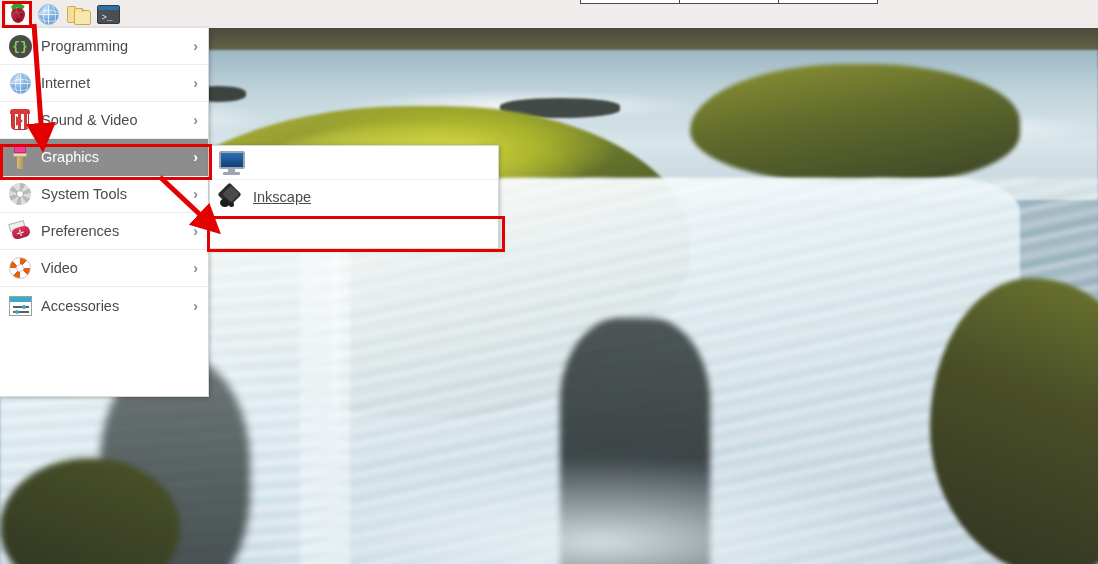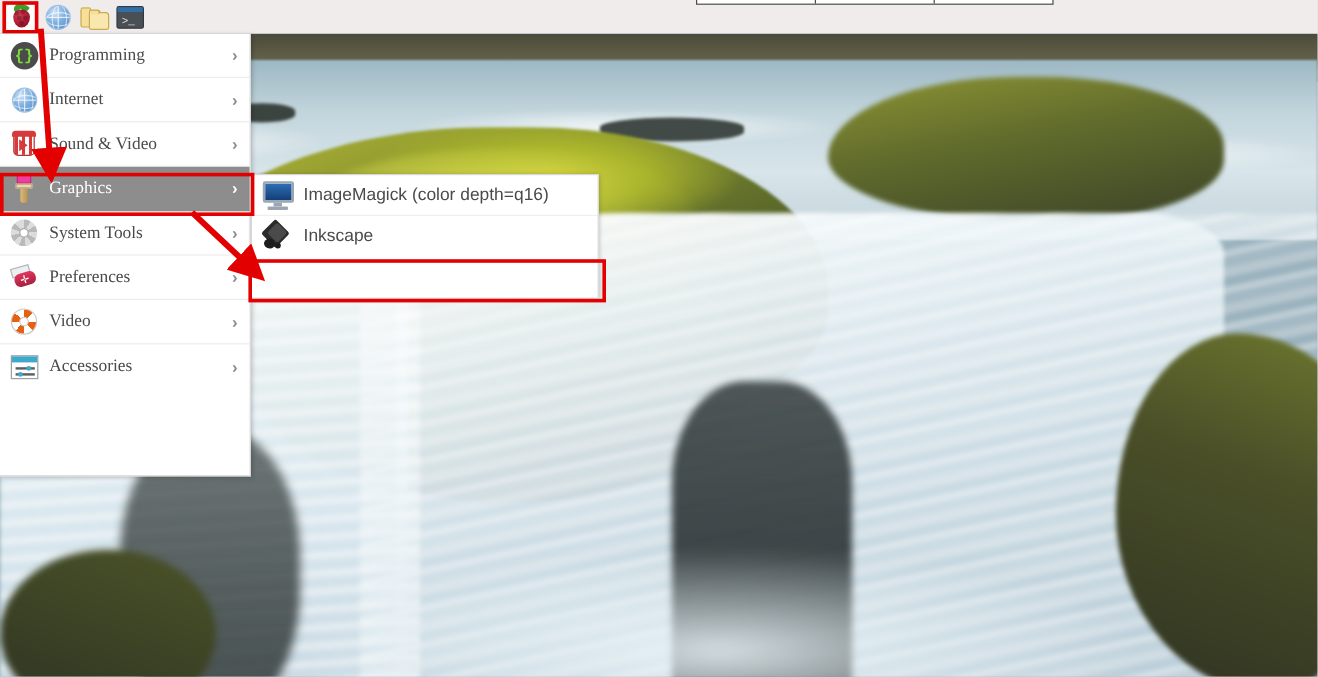--- a/index.html
+++ b/index.html
@@ -199,21 +199,21 @@
     box-shadow:1px 1px 4px rgba(0,0,0,.25);
   }
   .mi{
     height:37px;display:flex;align-items:center;
     border-bottom:1px solid #ececec;box-sizing:border-box;position:relative;
     font-size:14.5px;color:#4a4a4a;
   }
   .mi:last-child{border-bottom:none;}
   .mi .ico{width:32px;min-width:32px;height:26px;margin-left:4px;
     display:flex;align-items:center;justify-content:center;}
-  .mi .lbl{margin-left:5px;font-family:Liberation Serif, serif;}
+  .mi .lbl{margin-left:5px;}
   .mi .arr{position:absolute;right:10px;top:50%;transform:translateY(-50%);
     font-size:14px;color:#8d8d8d;font-weight:bold;}
   .mi.sel{background:#8d8d8d;color:#fff;border-bottom-color:#8d8d8d;}
   .mi.sel .arr{color:#fff;}
 
   
   .ic-prog{width:23px;height:23px;border-radius:50%;background:#4b4b4b;
     display:flex;align-items:center;justify-content:center;color:#7ddc3c;
     font-size:13px;font-weight:bold;font-family:"Liberation Mono",monospace;line-height:1;}
   .ic-net{width:21px;height:21px;}
@@ -264,21 +264,21 @@
   
   #submenu{
     position:absolute;left:209px;top:145px;width:290px;height:104px;
     background:#fff;border:1px solid #d8d8d8;box-sizing:border-box;z-index:61;
     box-shadow:1px 1px 4px rgba(0,0,0,.25);
   }
   .smi{
     height:34px;display:flex;align-items:center;font-size:14.5px;color:#4a4a4a;
     border-bottom:1px solid #efefef;box-sizing:border-box;
   }
-  .smi:last-child{border-bottom:none;}
+  .smi:last-child{border-bottom:none;text-decoration:underline;}
   .smi .ico{width:36px;min-width:36px;height:28px;display:flex;align-items:center;justify-content:center;margin-left:4px;}
   .smi .lbl{margin-left:3px;}
 
   .ic-im{width:28px;height:24px;position:relative;}
   .ic-im .scr{position:absolute;left:1px;top:0;width:26px;height:18px;
     background:linear-gradient(180deg,#2e6fb5,#123d75);border:2px solid #9aa6b2;border-radius:2px;box-sizing:border-box;}
   .ic-im .stand{position:absolute;left:10px;top:18px;width:7px;height:3px;background:#9aa6b2;}
   .ic-im .base{position:absolute;left:5px;top:21px;width:17px;height:3px;background:#9aa6b2;border-radius:1px;}
   .ic-iv{width:28px;height:24px;position:relative;}
   .ic-iv .ph{position:absolute;width:19px;height:15px;background:#fff;border:1px solid #b6b6b6;box-sizing:border-box;}
@@ -468,21 +468,20 @@
 
 <div id="submenu">
   <div class="smi">
     <span class="ico">
       <span class="ic-im">
           <span class="scr"></span>
           <span class="stand"></span>
           <span class="base"></span>
         </span>
     </span>
-    <span class="lbl">ImageMagick (color depth=q16)</span>
   </div>
   <div class="smi">
     <span class="ico">
       <span class="ic-ink">
           <span class="d"></span>
           <span class="d2"></span>
           <span class="sp"></span>
           <span class="sp2"></span>
         </span>
     </span>

